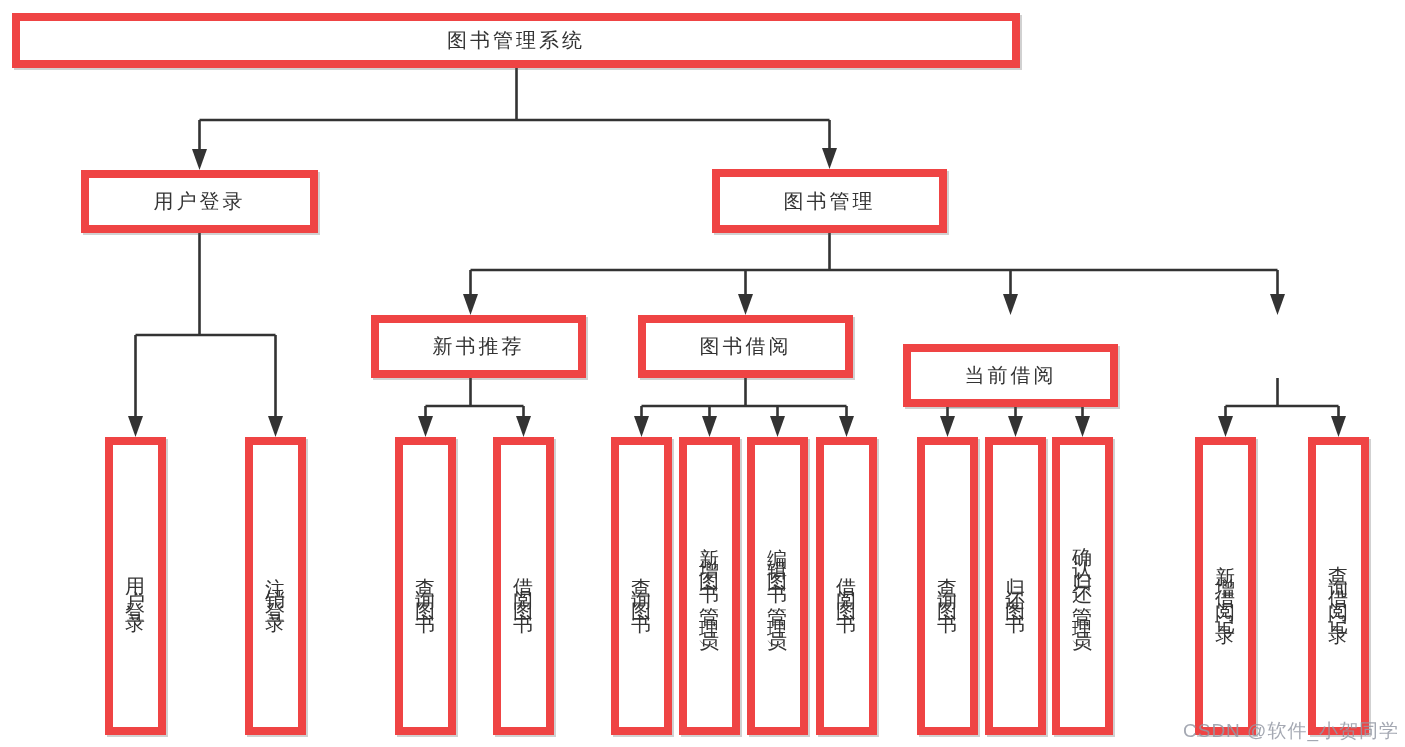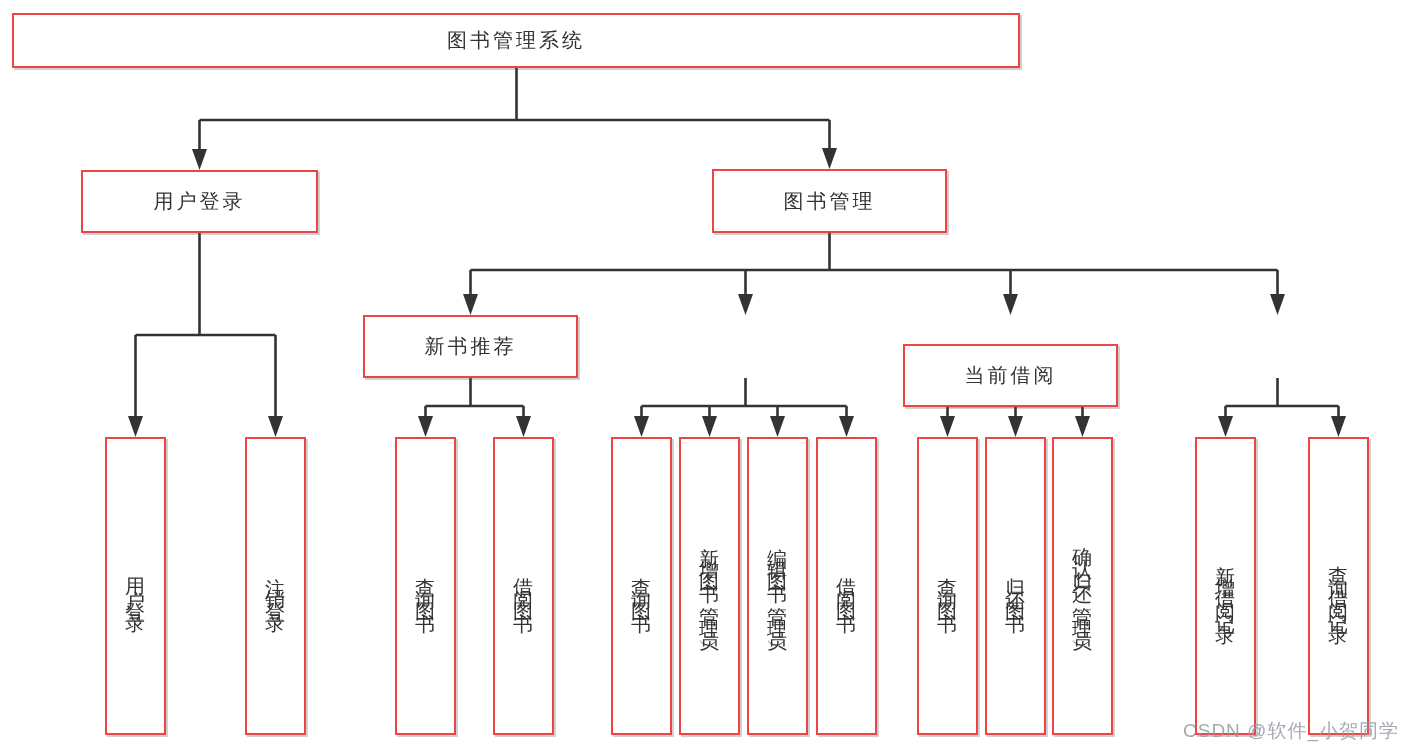--- a/index.html
+++ b/index.html
@@ -13,21 +13,21 @@
   }
   #connectors {
     position: absolute;
     left: 0; top: 0;
     width: 1405px; height: 747px;
   }
   .node {
     position: absolute;
     box-sizing: border-box;
     background: #ffffff;
-    border: 2px solid #ef4444;
+    border: 8px solid #ef4444;
     box-shadow: 2px 2px 0 rgba(90,90,90,0.28);
     display: flex;
     align-items: center;
     justify-content: center;
     color: #333333;
   }
   .h-node { font-size: 20px; letter-spacing: 3px; white-space: nowrap; }
   .v-node { font-size: 20px; }
   .v-label {
     writing-mode: vertical-rl;
@@ -90,21 +90,22 @@
       <polygon points="1218,416 1233,416 1225.5,437"></polygon>
       <polygon points="1331,416 1346,416 1338.5,437"></polygon>
     </g>
   </svg>
 
   <div class="node h-node" style="left:12px; top:13px; width:1008px; height:55px;">图书管理系统</div>
 
   <div class="node h-node" style="left:81px; top:170px; width:237px; height:63px;">用户登录</div>
   <div class="node h-node" style="left:712px; top:169px; width:235px; height:64px;">图书管理</div>
 
-  <div class="node h-node" style="left:363px; top:315px; width:215px; height:63px;">新书推荐</div>
+  <div class="node h-node" style="left:371px; top:315px; width:215px; height:63px;">新书推荐</div>
+  <div class="node h-node" style="left:638px; top:315px; width:215px; height:63px;">图书借阅</div>
   <div class="node h-node" style="left:903px; top:315px; width:215px; height:63px;margin-top:29px;">当前借阅</div>
 
   <div class="node v-node" style="left:105px; top:437px; width:61px; height:298px;">
     <span class="v-label">用户登录</span>
   </div>
   <div class="node v-node" style="left:245px; top:437px; width:61px; height:298px;">
     <span class="v-label">注销登录</span>
   </div>
   <div class="node v-node" style="left:395px; top:437px; width:61px; height:298px;">
     <span class="v-label">查询图书</span>

